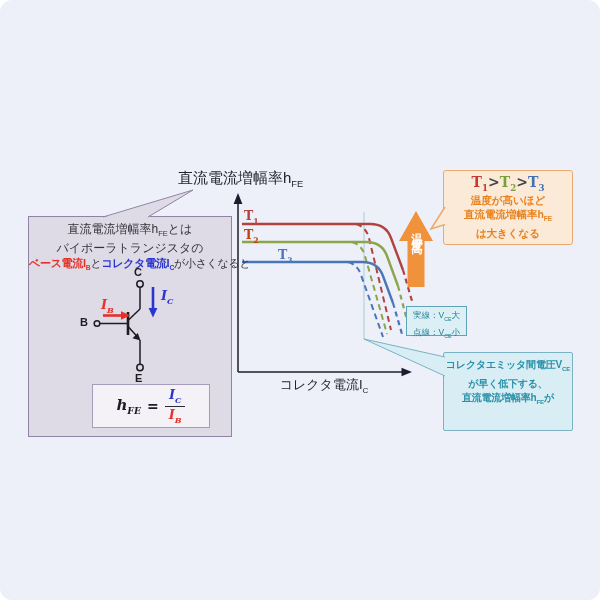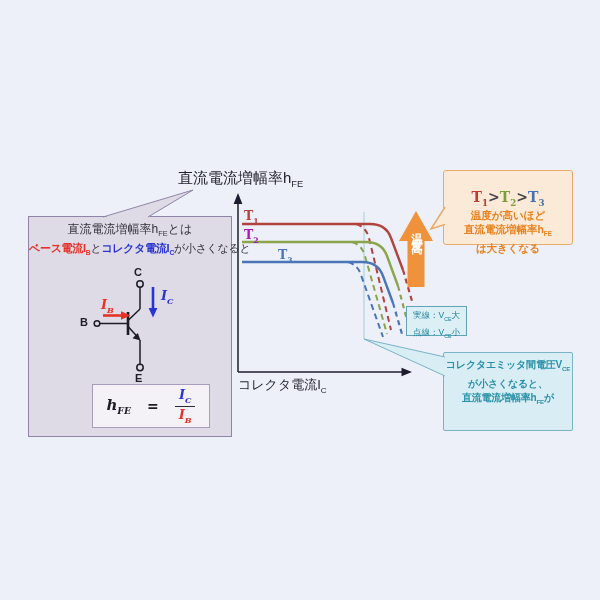--- a/index.html
+++ b/index.html
@@ -1,55 +1,55 @@
 <!DOCTYPE html>
 <html><head>
 <meta charset="utf-8">
 <style>
   html,body{margin:0;padding:0;}
   body{font-family:"Liberation Sans",sans-serif;}
-  #canvas{position:relative;width:600px;height:600px;background:#edf0f8;overflow:hidden;}
+  #canvas{position:relative;width:600px;height:600px;background:#edf0f8;overflow:hidden;border-radius:12px;}
   svg{position:absolute;left:0;top:0;pointer-events:none;}
   #base-svg{z-index:1;}
   #top-svg{z-index:3;}
   .abs{position:absolute;}
   .z2{z-index:2;}
   .z4{z-index:4;}
   sub{font-size:0.62em;}
 
   
   .axis-title{color:#23232e;font-size:15px;}
-  .x-title{color:#23232e;font-size:13px;width:172px;}
+  .x-title{color:#23232e;font-size:13px;width:172px;text-align:center;}
   .curve-label{font-family:"DejaVu Serif",serif;font-weight:bold;font-size:12.5px;}
 
   
   .info-box{left:28px;top:216px;width:204px;height:221px;background:#dedae6;
             border:1px solid #8f84a6;box-sizing:border-box;}
   .info-head{width:100%;text-align:center;color:#33333a;font-size:12px;line-height:15px;padding-top:5px;}
   .info-line3{font-size:11px;white-space:nowrap;letter-spacing:-0.3px;}
   .red-seg{color:#e53228;font-weight:bold;}
   .blue-seg{color:#2a35cf;font-weight:bold;}
   .tr-label{color:#1c1c24;font-weight:bold;font-size:11px;}
   .cur-label{font-family:"DejaVu Serif",serif;font-style:italic;font-weight:bold;font-size:13px;}
 
   
   .formula-box{left:92px;top:384px;width:118px;height:44px;background:#f4f1f7;
                border:1px solid #a79dba;box-sizing:border-box;display:flex;
-               align-items:center;justify-content:center;gap:16px;
+               align-items:center;justify-content:center;gap:6px;
                font-family:"DejaVu Serif",serif;font-style:italic;font-weight:bold;}
   .formula-lhs{font-size:15px;color:#1c1c24;}
   .formula-eq{font-size:14px;color:#1c1c24;}
   .frac{display:inline-flex;flex-direction:column;align-items:center;line-height:1.1;}
   .frac .num{border-bottom:1.5px solid #2a2a33;padding:0 4px 1px;color:#2a35cf;font-size:13px;}
   .frac .den{padding:1px 4px 0;color:#e53228;font-size:13px;}
 
   
   .temp-note{left:443px;top:170px;width:130px;height:75px;background:#fcead8;
              border:1.5px solid #e9aa6b;border-radius:3px;box-sizing:border-box;
-             text-align:center;padding-top:18px;}
+             text-align:center;padding-top:3px;}
   .temp-note .tline{font-family:"DejaVu Serif",serif;font-weight:bold;font-size:14px;color:#44444c;}
   .temp-note .body{color:#e8821e;font-weight:bold;font-size:10.5px;line-height:14px;}
   .t1{color:#c13b33;} .t2{color:#7a9e3b;} .t3{color:#4472b4;}
 
   
   .vce-note{left:443px;top:352px;width:130px;height:79px;background:#d9edf4;
             border:1px solid #79b3c4;border-radius:2px;box-sizing:border-box;
             text-align:center;color:#2a92a8;font-weight:bold;font-size:10px;
             line-height:14.5px;padding-top:5px;letter-spacing:-0.2px;}
 
@@ -97,21 +97,21 @@
     <span>直流電流増幅率h</span><sub>FE</sub>
   </div>
 
   <div class="abs z2 x-title" style="left:238px;top:376px;">
     <span>コレクタ電流I</span><sub>C</sub>
   </div>
 
   <div class="abs z2 curve-label" style="left:244px;top:208px;color:#b2423d;">
     <span>T</span><sub>1</sub>
   </div>
-  <div class="abs z2 curve-label" style="left:244px;top:227px;color:#a21caf;">
+  <div class="abs z2 curve-label" style="left:244px;top:227px;color:#c2410c;">
     <span>T</span><sub>2</sub>
   </div>
   <div class="abs z2 curve-label" style="left:244px;top:247px;color:#4a76b8;margin-left:34px;">
     <span>T</span><sub>3</sub>
   </div>
 
   <div class="abs z4 arrow-text">温度高</div>
 
   <div class="abs z2 temp-note">
     <div class="tline">
@@ -119,32 +119,33 @@
     </div>
     <div class="body">
       <div>温度が高いほど</div>
       <div><span>直流電流増幅率h</span><sub>FE</sub></div>
       <div>は大きくなる</div>
     </div>
   </div>
 
   <div class="abs z2 vce-note">
     <div><span>コレクタエミッタ間電圧V</span><sub>CE</sub></div>
-    <div>が小さくなると、</div>
+    <div>が早く低下する、</div>
     <div><span>直流電流増幅率h</span><sub>FE</sub><span>が</span></div>
   </div>
 
   <div class="abs z2 legend-box">
     <div><span>実線：V</span><sub>CE</sub><span>大</span></div>
     <div><span>点線：V</span><sub>CE</sub><span>小</span></div>
   </div>
 
   <div class="abs z2 info-box">
     <div class="info-head">
       <div><span>直流電流増幅率h</span><sub>FE</sub><span>とは</span></div>
+      <div>バイポーラトランジスタの</div>
       <div class="info-line3">
         <span class="red-seg"><span>ベース電流I</span><sub>B</sub></span><span>と</span><span class="blue-seg"><span>コレクタ電流I</span><sub>C</sub></span><span>が小さくなると</span>
       </div>
     </div>
   </div>
 
   <div class="abs z4 tr-label" style="left:134px;top:266px;">C</div>
   <div class="abs z4 tr-label" style="left:80px;top:316px;">B</div>
   <div class="abs z4 tr-label" style="left:135px;top:372px;">E</div>
   <div class="abs z4 cur-label" style="left:161px;top:288px;color:#2a35cf;">

